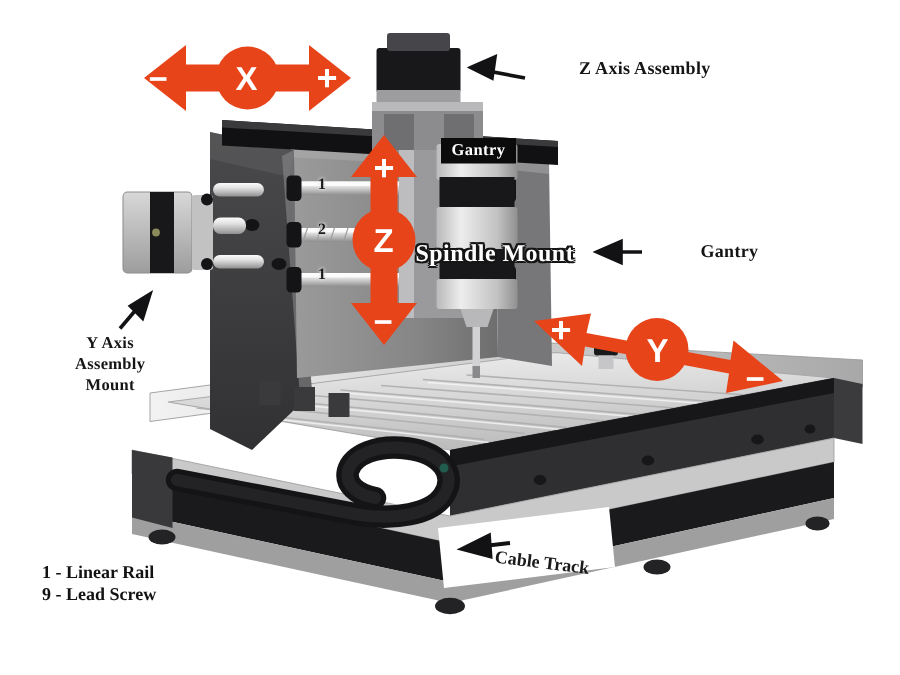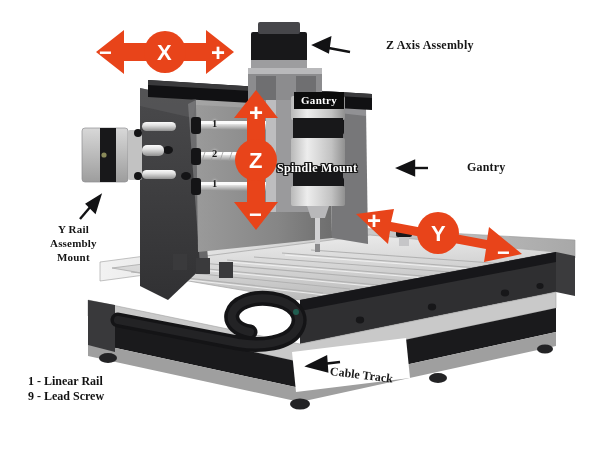--- a/index.html
+++ b/index.html
@@ -33,21 +33,21 @@
     font-size:11px;
     padding:2px 7px 3px 7px;
     letter-spacing:.3px;
     white-space:nowrap;
   }
   .lbl-outline{
     position:absolute;
     color:#ffffff;
     font-family:"Liberation Serif", serif;
     font-weight:bold;
-    font-size:12px;
+    font-size:16px;
     white-space:nowrap;
     letter-spacing:.3px;
     text-shadow:
       -1.2px -1.2px 0 #161616, 1.2px -1.2px 0 #161616,
       -1.2px  1.2px 0 #161616, 1.2px  1.2px 0 #161616,
        0 -1.4px 0 #161616, 0 1.4px 0 #161616,
       -1.4px 0 0 #161616, 1.4px 0 0 #161616;
   }
   .lbl-tilt{
     position:absolute;
@@ -328,21 +328,21 @@
 
   <div class="axis-glyph" style="left:431px;top:221px;font-size:22px;">Y</div>
   <div class="axis-glyph" style="left:367px;top:207px;font-size:24px;">+</div>
   <div class="axis-glyph" style="left:497px;top:240px;font-size:22px;">−</div>
 
   <div class="callout med" style="left:355px;top:38px;">Z Axis Assembly</div>
 
   <div class="callout med" style="left:436px;top:160px;">Gantry</div>
 
   <div class="callout small" style="left:50px;top:222px;text-align:center;line-height:14px;">
-    <div>Y Rail</div>
+    <div>Y Axis</div>
     <div>Assembly</div>
     <div>Mount</div>
   </div>
 
   <div class="lbl-tilt" style="left:330px;top:364px;">Cable Track</div>
 
   <div class="lbl-box" style="left:294px;top:92px;">Gantry</div>
 
   <div class="lbl-outline" style="left:277px;top:161px;">Spindle Mount</div>
 

